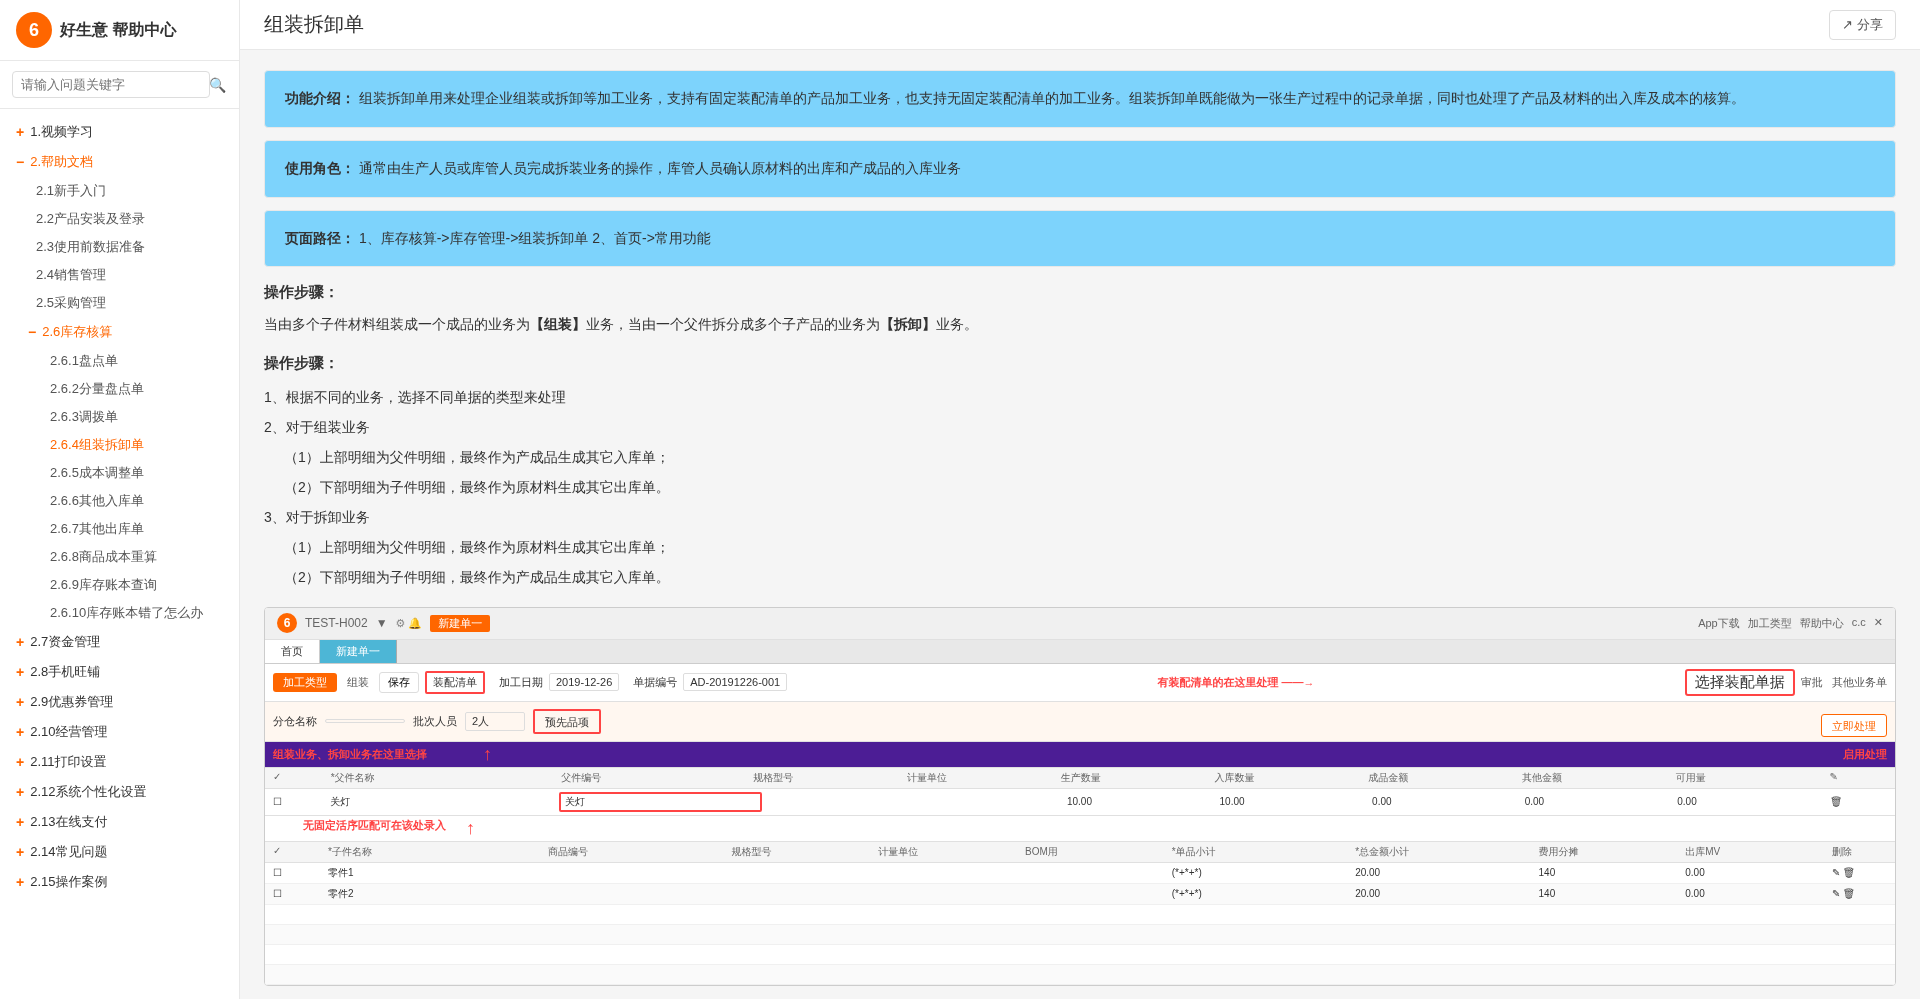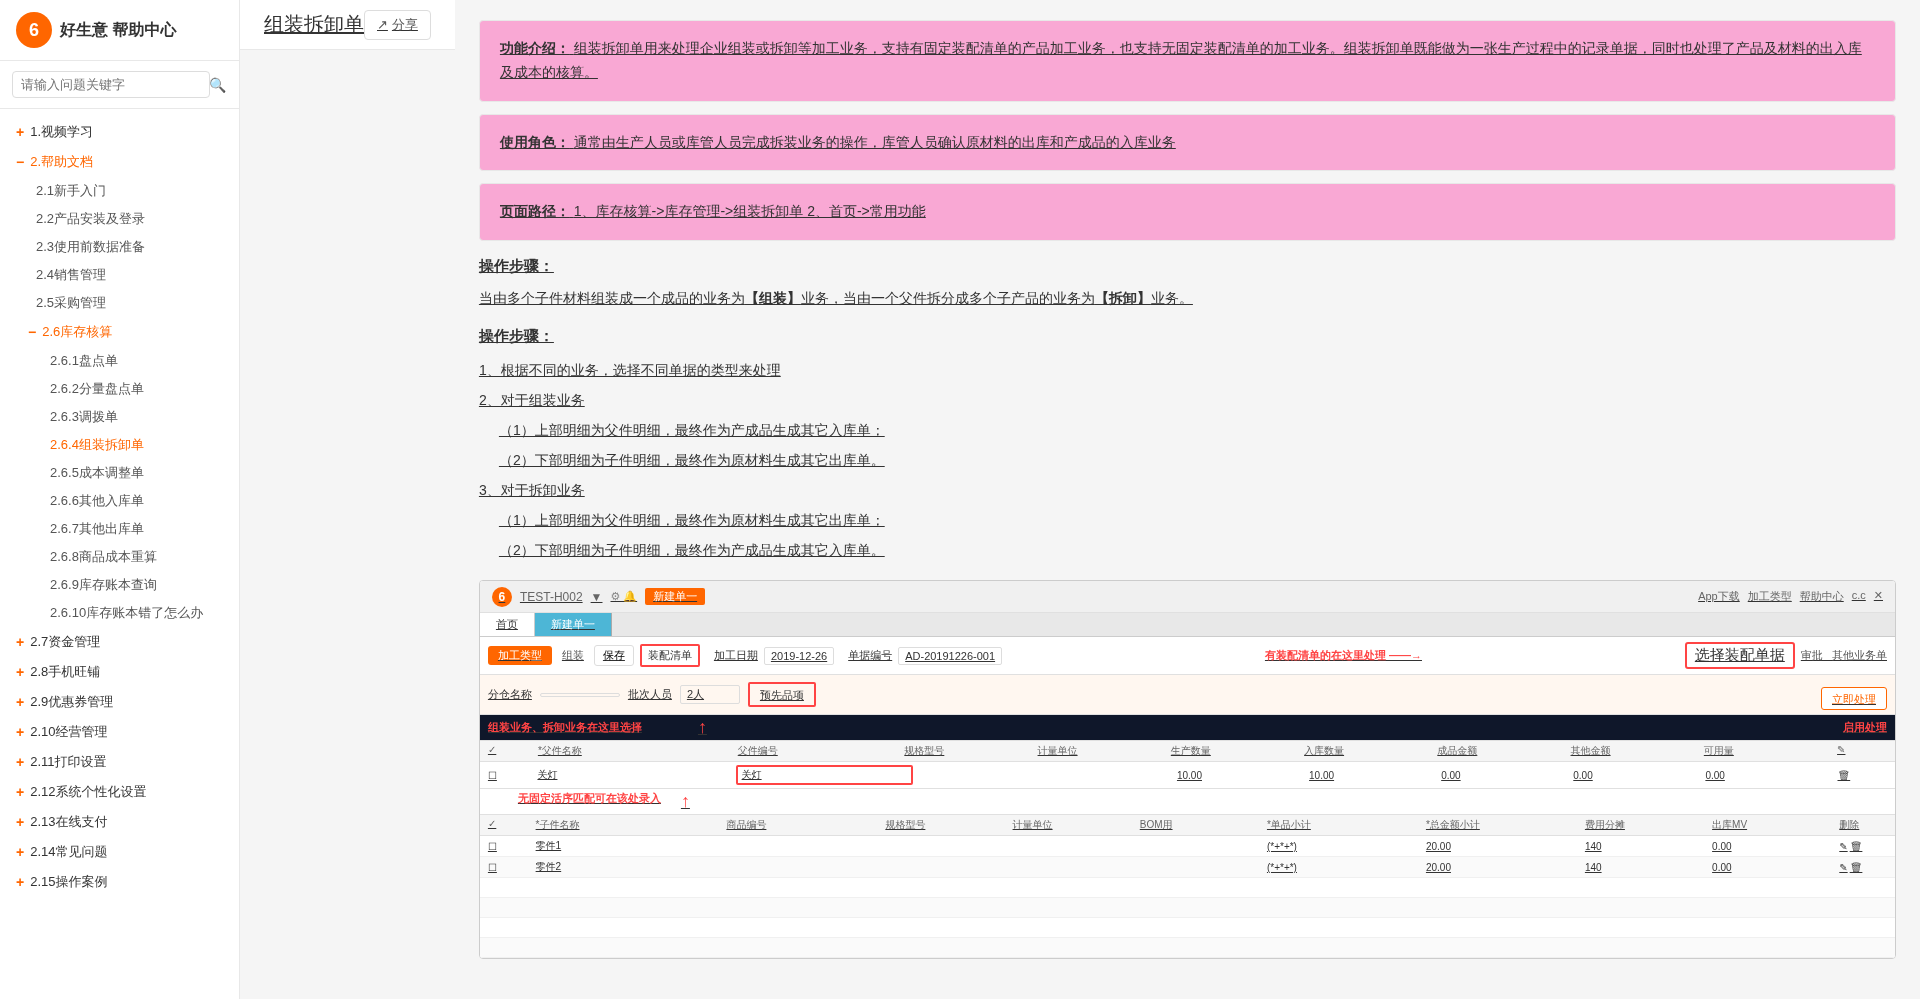--- a/index.html
+++ b/index.html
@@ -16,28 +16,28 @@
     .nav-tree { flex: 1; overflow-y: auto; padding: 8px 0; }
     .nav-item { display: flex; align-items: center; padding: 6px 16px; cursor: pointer; font-size: 13px; color: #333; gap: 6px; }
     .nav-item.section-title { font-weight: 500; color: #333; }
     .nav-item.section-title.open { color: #f60; }
     .nav-item .plus-icon { color: #f60; font-size: 14px; font-weight: bold; flex-shrink: 0; }
     .nav-item .minus-icon { color: #f60; font-size: 14px; font-weight: bold; flex-shrink: 0; }
     .nav-sub-item { padding: 5px 16px 5px 36px; cursor: pointer; font-size: 13px; color: #555; display: block; }
     .nav-sub-item.active { color: #f60; }
 
     
-    .main { flex: 1; display: flex; overflow: hidden; background: #f5f5f5; text-decoration: underline; }
+    .main { flex: 1; display: flex; flex-direction: column; overflow: hidden; background: #f5f5f5; }
     .main-header { background: #fff; padding: 0 24px; height: 50px; display: flex; align-items: center; justify-content: space-between; border-bottom: 1px solid #e8e8e8; }
     .page-title { font-size: 20px; font-weight: 500; color: #333; }
     .share-btn { display: flex; align-items: center; gap: 4px; border: 1px solid #ddd; border-radius: 4px; padding: 5px 12px; background: #fff; cursor: pointer; font-size: 13px; color: #555; }
     .main-content { flex: 1; overflow-y: auto; padding: 20px 24px; }
     
     
-    .info-section { background: #f9a8d4; border: 1px solid #e8e8e8; border-radius: 4px; padding: 16px 20px; margin-bottom: 12px; font-size: 14px; line-height: 1.7; color: #333; }
+    .info-section { background: #7dd3fc; border: 1px solid #e8e8e8; border-radius: 4px; padding: 16px 20px; margin-bottom: 12px; font-size: 14px; line-height: 1.7; color: #333; }
     .info-section .label { font-weight: bold; }
     .section-title-bar { font-weight: bold; font-size: 15px; margin: 16px 0 10px 0; color: #333; }
     .scenario-title { font-weight: bold; font-size: 14px; margin: 12px 0 8px 0; color: #333; }
     .content-text { font-size: 14px; line-height: 1.8; color: #333; margin-bottom: 6px; }
     .steps-list { font-size: 14px; line-height: 2; color: #333; }
     .steps-list .step { margin-bottom: 2px; }
     .sub-step { padding-left: 20px; }
     
     
     .screenshot-container { margin-top: 16px; border: 1px solid #ccc; border-radius: 4px; overflow: hidden; background: #fff; }
@@ -227,21 +227,21 @@
           <span style="font-size:11px;">批次人员</span>
           <span style="border:1px solid #ddd; padding:1px 6px; font-size:11px; border-radius:2px; width:60px; display:inline-block;">2人</span>
           <div style="border:2px solid #f44; padding:2px 10px; border-radius:2px;">
             <span style="font-size:11px;">预先品项</span>
           </div>
           <div style="margin-left:auto; border:1px solid #f60; border-radius:3px; padding:2px 10px; background:#fff;margin-top:8px;">
             <span style="color:#f60; font-size:11px;">立即处理</span>
           </div>
         </div>
 
-        <div style="background:#0f172a; padding:2px 8px; display:flex; align-items:center; gap:16px;">
+        <div style="background:#4c1d95; padding:2px 8px; display:flex; align-items:center; gap:16px;">
           <span style="color:#f44; font-size:11px; font-weight:bold;">组装业务、拆卸业务在这里选择</span>
           <span style="color:#f44; font-size:18px; margin-left:40px;">↑</span>
           <span style="flex:1;"></span>
           <span style="color:#f44; font-size:11px; font-weight:bold;">启用处理</span>
         </div>
 
         <div style="background:#f5f5f5; display:flex; padding:3px 8px; font-size:10px; color:#666; border-bottom:1px solid #e0e0e0; border-top:1px solid #e0e0e0;">
           <div style="flex:0.3;">✓</div>
           <div style="flex:1.2;">*父件名称</div>
           <div style="flex:1;">父件编号</div>

